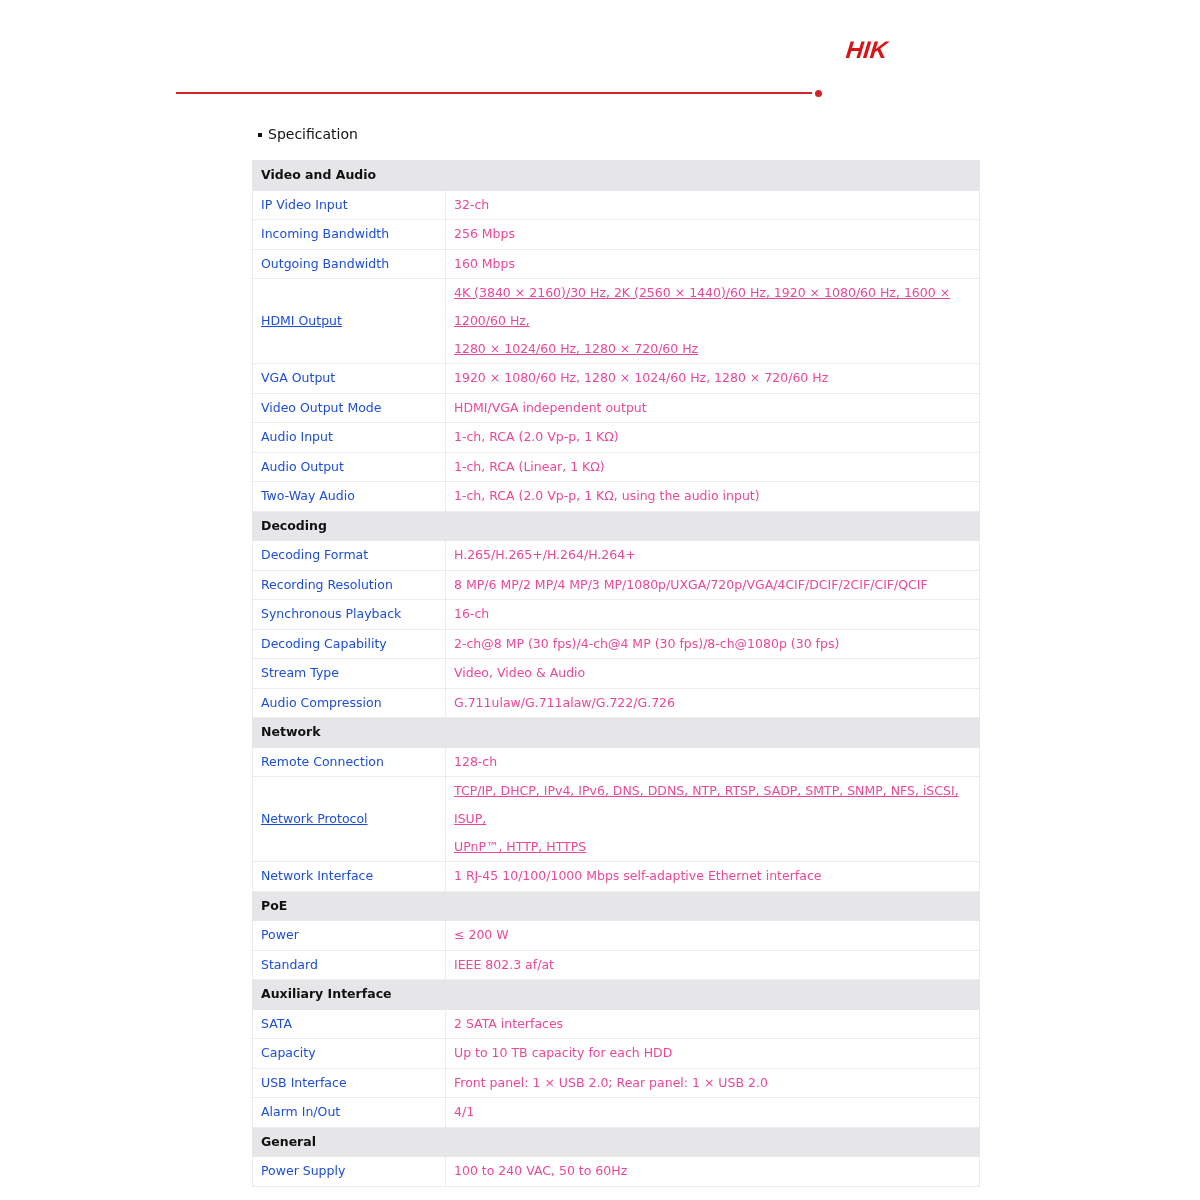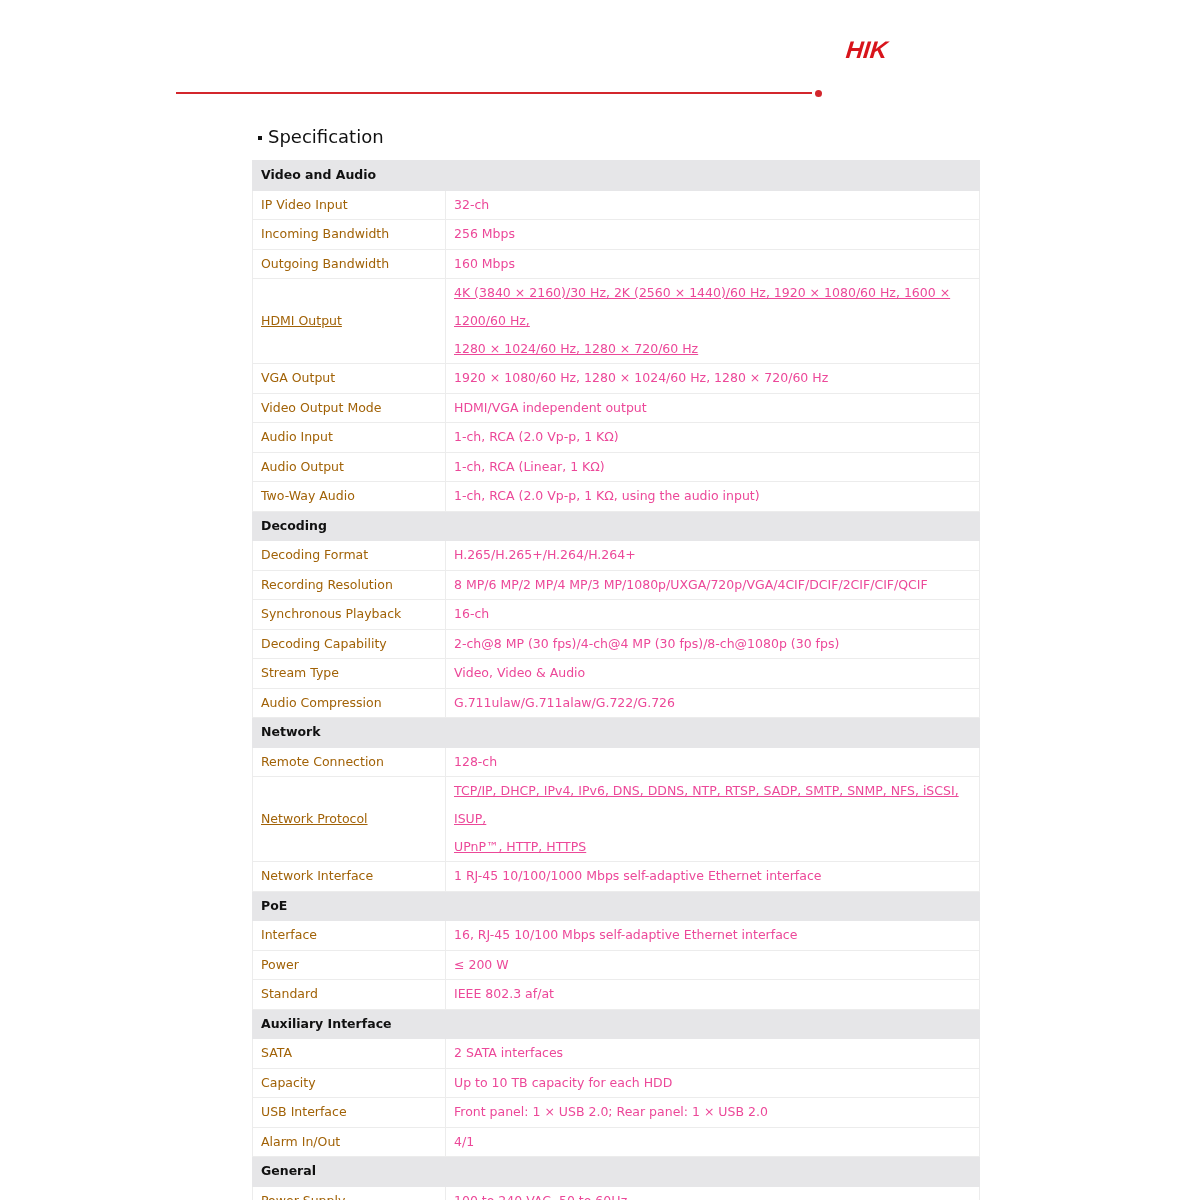--- a/index.html
+++ b/index.html
@@ -1,25 +1,25 @@
 <!DOCTYPE html>
 <html><head>
 <meta charset="utf-8">
 <style>
   html, body { margin: 0; padding: 0; background: #ffffff; }
   body { width: 1200px; height: 1200px; position: relative; font-family: "DejaVu Sans", "Liberation Sans", sans-serif; color: #222; overflow: hidden; }
   .logo { position: absolute; left: 846px; top: 36px; font-family: "Liberation Sans", sans-serif; font-weight: bold; font-style: italic; font-size: 24px; color: #d8141b; letter-spacing: 0px; transform: skewX(-6deg); }
   .rule { position: absolute; left: 176px; top: 92px; width: 636px; height: 2px; background: #d3262c; }
   .rule-dot { position: absolute; left: 815px; top: 90px; width: 7px; height: 7px; border-radius: 50%; background: #d3262c; }
-  .heading { position: absolute; left: 258px; top: 126px; font-size: 18px; font-weight: normal; color: #111; display: flex; align-items: center; }
+  .heading { position: absolute; left: 258px; top: 126px; font-size: 14px; font-weight: normal; color: #111; display: flex; align-items: center; }
   .heading .bullet { width: 4px; height: 4px; background: #111; margin-right: 6px; margin-top: 2px; }
   .spec { position: absolute; left: 252px; top: 160px; width: 728px; border-collapse: collapse; font-size: 12.5px; }
   .spec td { height: 28.5px; padding: 0 8px; border: 1px solid #ececec; vertical-align: middle; line-height: 28px; }
   .spec tr.section td { background: #e6e6e8; font-weight: bold; color: #111; border-color: #e6e6e8; }
-  .spec td.label { width: 176px; color: #a16207; }
+  .spec td.label { width: 176px; color: #1d4ed8; }
   .spec td.value { color: #ec4899; }
   .spec tr.tall td { height: 56px; text-decoration: underline; }
 </style>
 </head>
 <body>
 
 <div class="logo">HIK</div>
 <div class="rule"></div>
 <div class="rule-dot"></div>
 
@@ -118,24 +118,20 @@
       </tr>
     <tr>
         <td class="label">Network Interface</td>
         <td class="value">1 RJ-45 10/100/1000 Mbps self-adaptive Ethernet interface</td>
       </tr>
 
     <tr class="section">
         <td colspan="2">PoE</td>
       </tr>
     <tr>
-        <td class="label">Interface</td>
-        <td class="value">16, RJ-45 10/100 Mbps self-adaptive Ethernet interface</td>
-      </tr>
-    <tr>
         <td class="label">Power</td>
         <td class="value">≤ 200 W</td>
       </tr>
     <tr>
         <td class="label">Standard</td>
         <td class="value">IEEE 802.3 af/at</td>
       </tr>
 
     <tr class="section">
         <td colspan="2">Auxiliary Interface</td>

